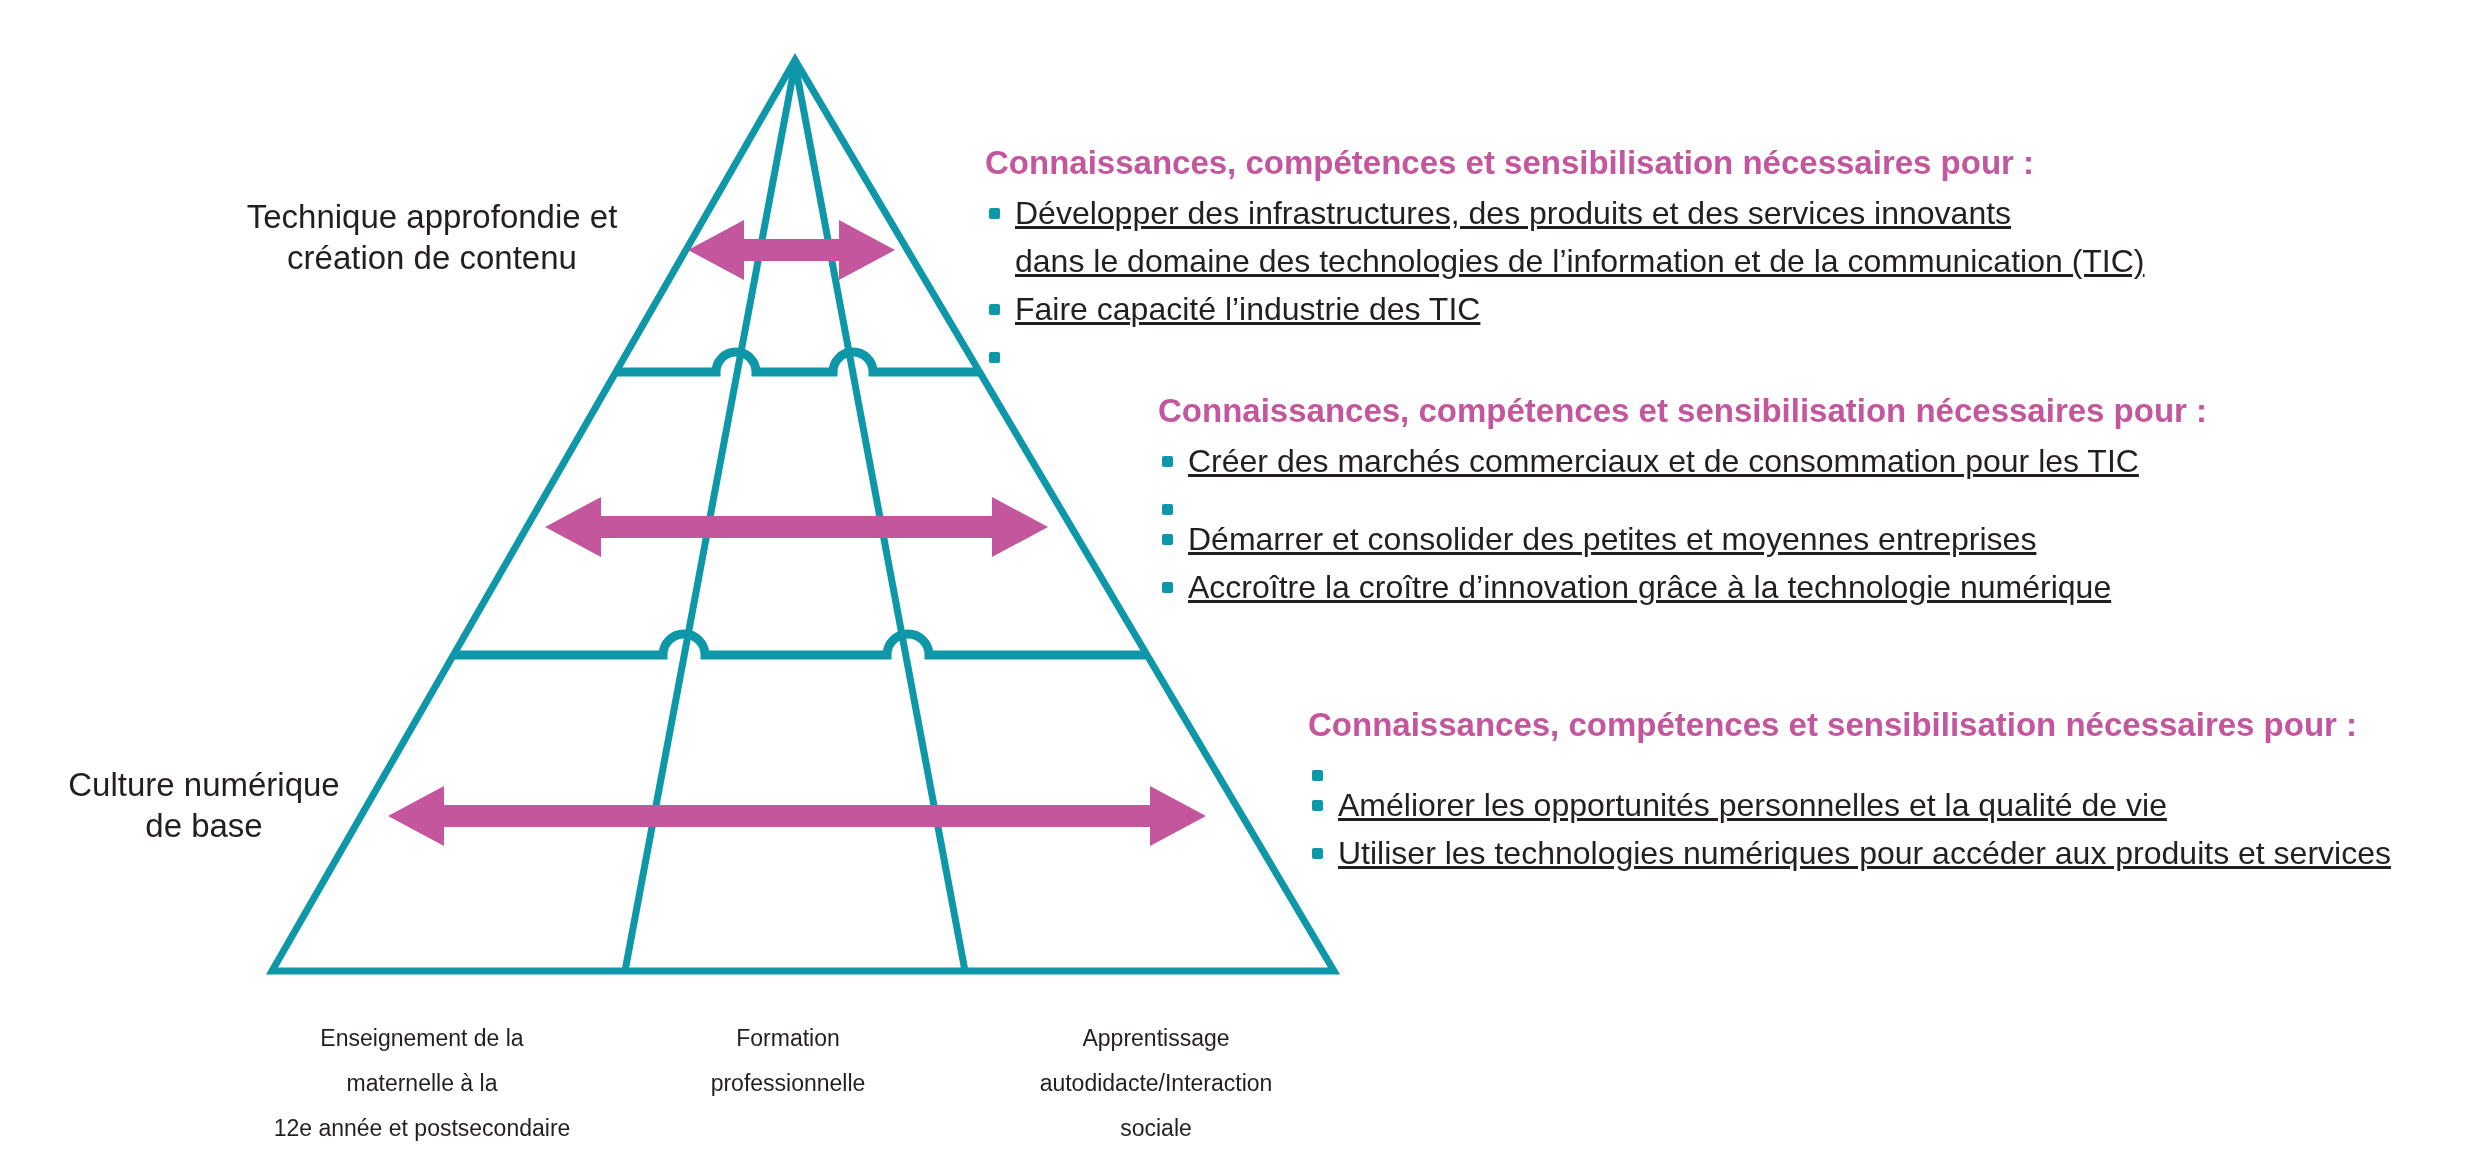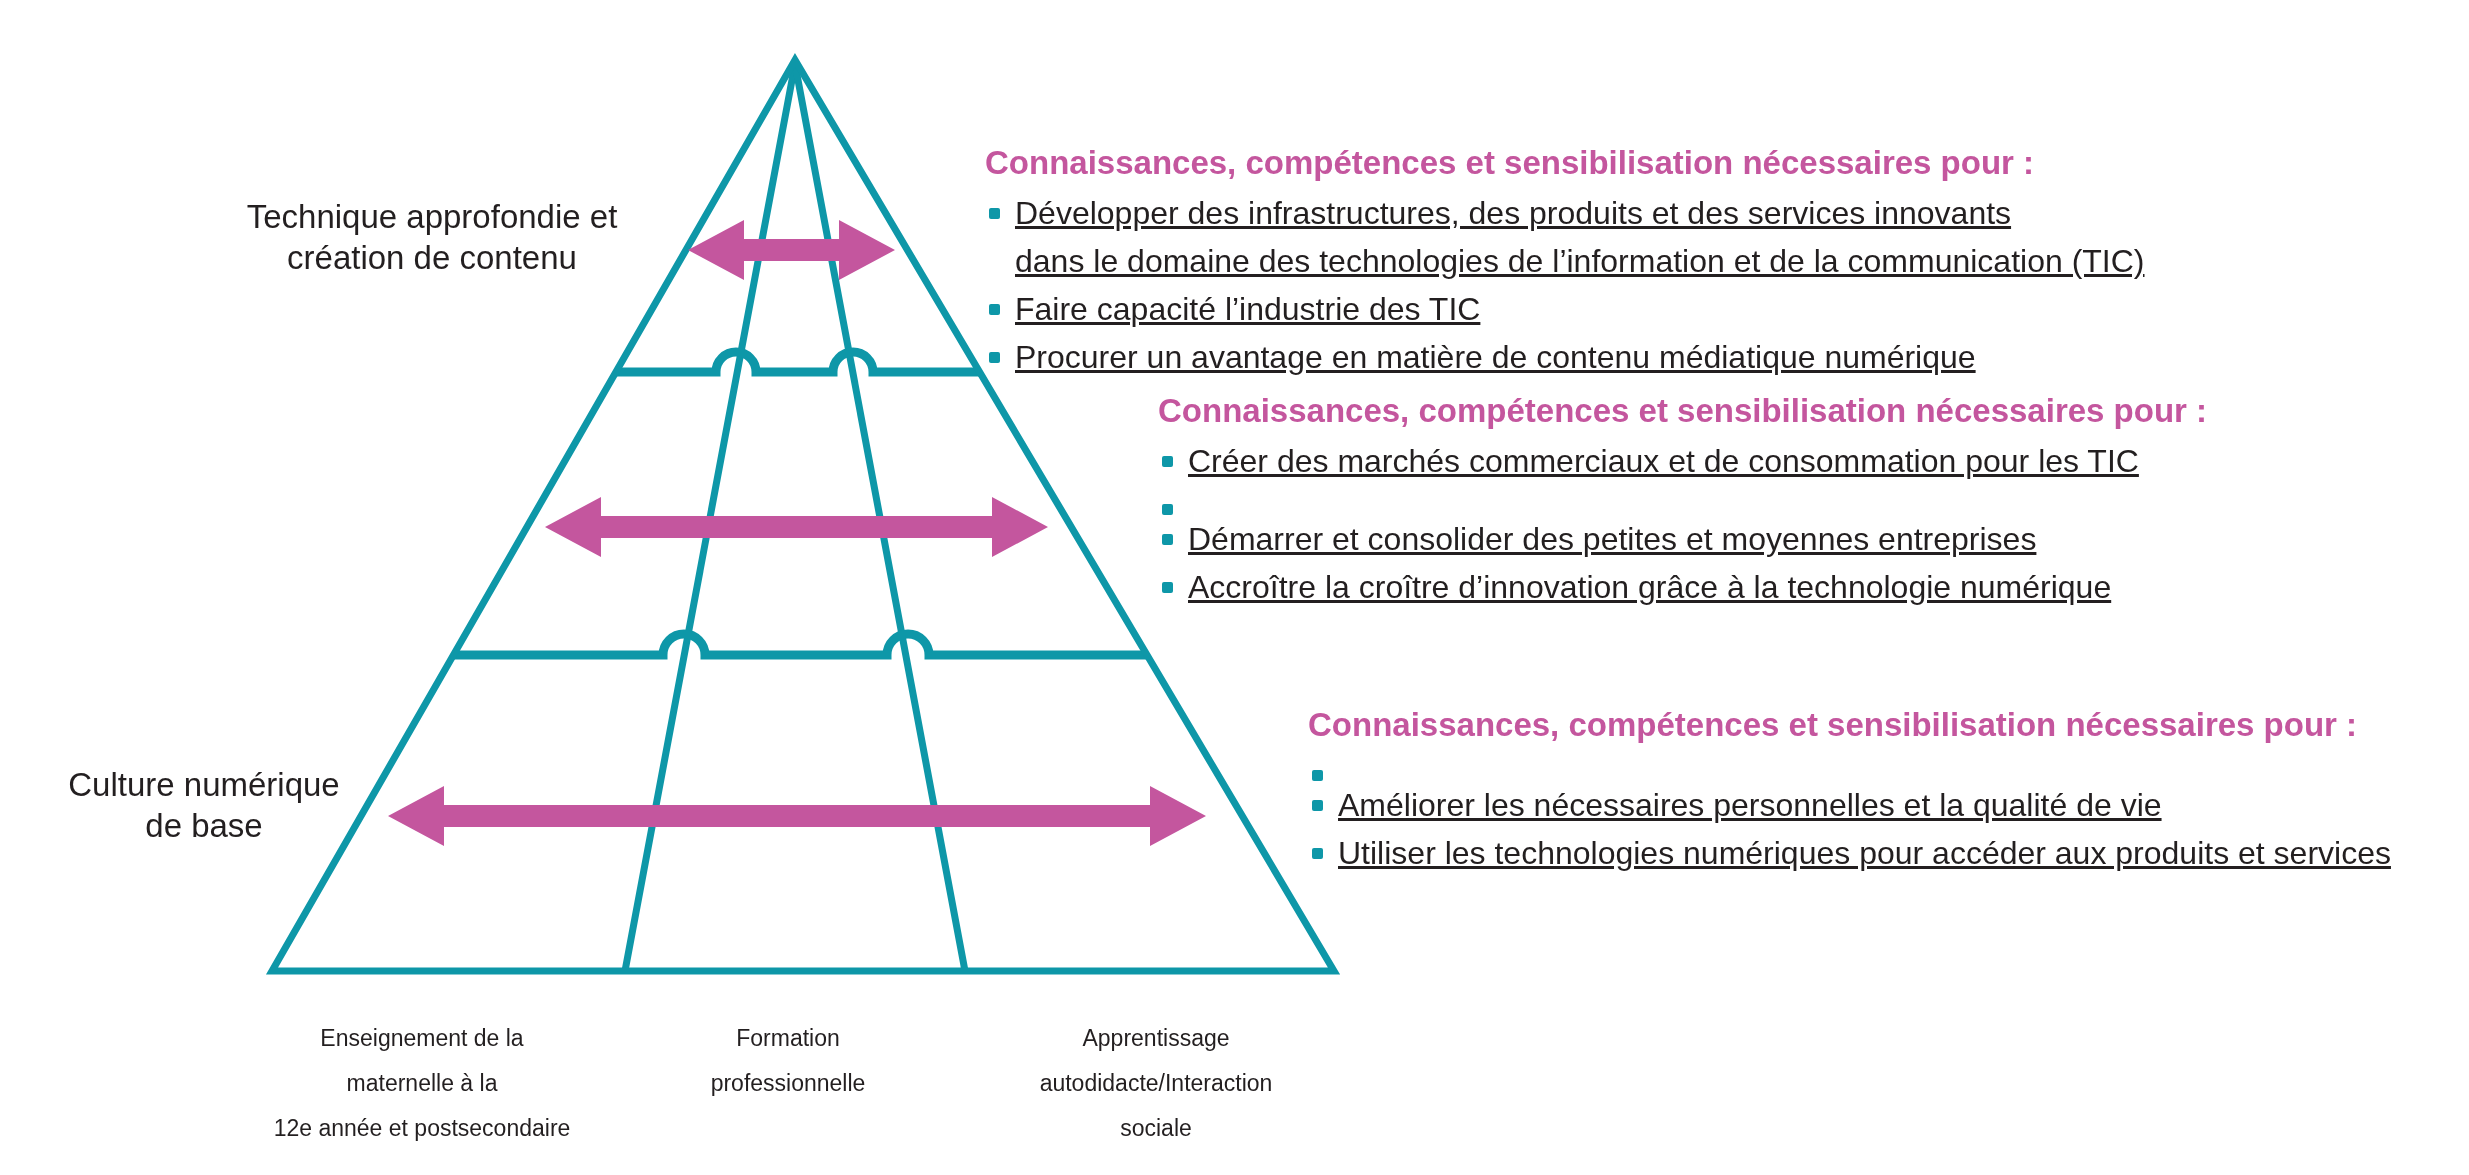--- a/index.html
+++ b/index.html
@@ -110,21 +110,20 @@
         <span class="bullet"></span>
         <span class="li-text">Développer des infrastructures, des produits et des services innovants
 dans le domaine des technologies de l’information et de la communication (TIC)</span>
       </li>
       <li>
         <span class="bullet"></span>
         <span class="li-text">Faire capacité l’industrie des TIC</span>
       </li>
       <li>
         <span class="bullet"></span>
-        <span class="li-text">Procurer un avantage en matière de contenu médiatique numérique</span>
       </li>
     </ul>
   </div>
 
   <div class="block" style="left:1158px;top:388px;width:1250px;">
     <div class="block-head">Connaissances, compétences et sensibilisation nécessaires pour :</div>
     <ul>
       <li>
         <span class="bullet"></span>
         <span class="li-text">Créer des marchés commerciaux et de consommation pour les TIC</span>
@@ -144,21 +143,21 @@
   </div>
 
   <div class="block" style="left:1308px;top:702px;width:1160px;">
     <div class="block-head">Connaissances, compétences et sensibilisation nécessaires pour :</div>
     <ul>
       <li>
         <span class="bullet"></span>
       </li>
       <li>
         <span class="bullet"></span>
-        <span class="li-text">Améliorer les nécessaires personnelles et la qualité de vie</span>
+        <span class="li-text">Améliorer les opportunités personnelles et la qualité de vie</span>
       </li>
       <li>
         <span class="bullet"></span>
         <span class="li-text">Utiliser les technologies numériques pour accéder aux produits et services</span>
       </li>
     </ul>
   </div>
 
 </div>
 

